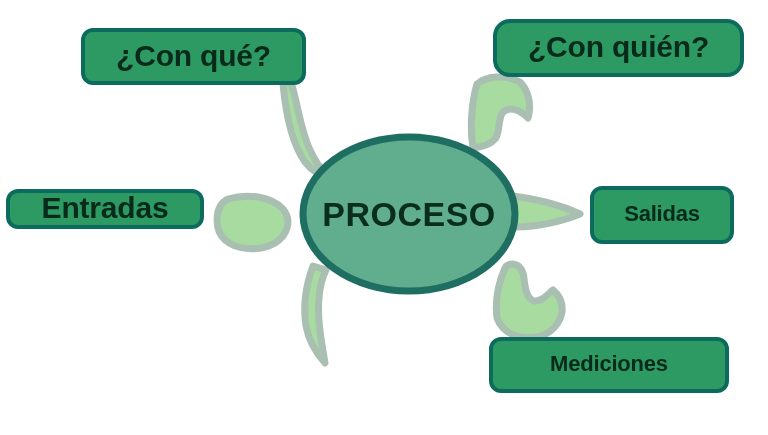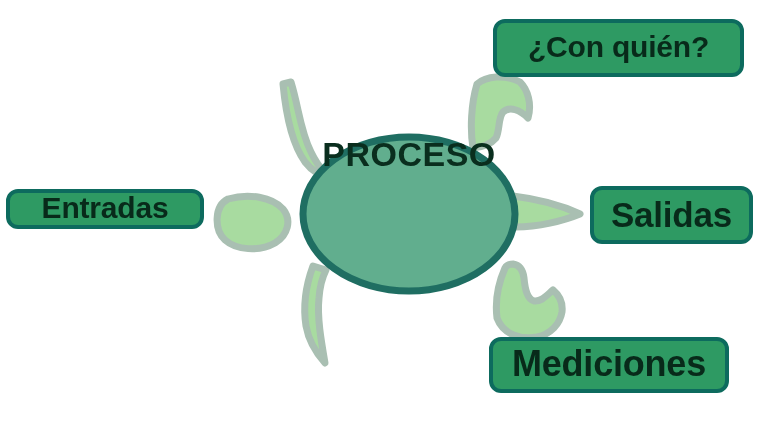--- a/index.html
+++ b/index.html
@@ -36,34 +36,34 @@
     letter-spacing: -0.2px;
     line-height: 1;
     text-align: center;
     z-index: 4;
   }
   .node-label {
     display: block;
     transform: translateY(-1px);
   }
   #box-con-que    { left: 81px;  top: 28px;  width: 225px; height: 57px;  font-size: 30px; }
-  #box-con-quien  { left: 493px; top: 19px;  width: 251px; height: 58px;  font-size: 30px; }
+  #box-con-quien  { left: 493px; top: 19px;  width: 251px; height: 58px;  font-size: 30px; border-radius: 17px; }
   #box-entradas   { left: 6px;   top: 189px; width: 198px; height: 40px;  font-size: 30px; }
-  #box-salidas    { left: 590px; top: 186px; width: 163px; height: 58px;  font-size: 35px; }
+  #box-salidas    { left: 590px; top: 186px; width: 144px; height: 58px;  font-size: 22px; }
   #box-como       { left: 126px; top: 337px; width: 176px; height: 56px;  font-size: 30px; }
-  #box-mediciones { left: 489px; top: 337px; width: 240px; height: 56px;  font-size: 36px; }
+  #box-mediciones { left: 489px; top: 337px; width: 240px; height: 56px;  font-size: 22px; }
 
   #proceso-label {
     position: absolute;
     left: 300px;
     top: 135px;
     width: 218px;
     height: 158px;
     display: flex;
-    align-items: flex-start;
+    align-items: center;
     justify-content: center;
     color: #0A2E1E;
     font-size: 34px;
     font-weight: bold;
     letter-spacing: 0.5px;
     z-index: 3;
     pointer-events: none;
   }
 </style>
 </head>
@@ -94,20 +94,23 @@
              C 546 296, 541 302, 534 301 C 527 299, 525 289, 524 278
              C 523 270, 519 265, 513 264 C 509 264, 506 266, 505 268 Z" fill="#A8DBA0" stroke="#A9BFB2" stroke-width="7" stroke-linejoin="round"></path>
 
     <ellipse cx="409" cy="214" rx="106" ry="77" fill="#61AE8E" stroke="#1F6E62" stroke-width="7"></ellipse>
   </svg>
 
   <div id="proceso-label">
     <span>PROCESO</span>
   </div>
 
+  <div class="node-box" id="box-con-que">
+    <span class="node-label">¿Con qué?</span>
+  </div>
 
   <div class="node-box" id="box-con-quien">
     <span class="node-label">¿Con quién?</span>
   </div>
 
   <div class="node-box" id="box-entradas">
     <span class="node-label">Entradas</span>
   </div>
 
   <div class="node-box" id="box-salidas">

